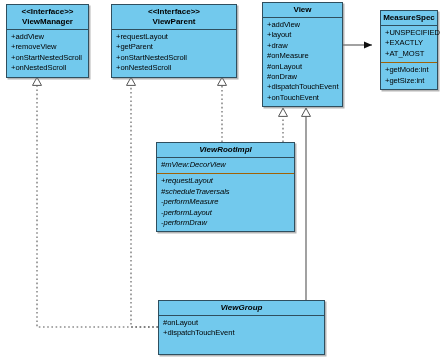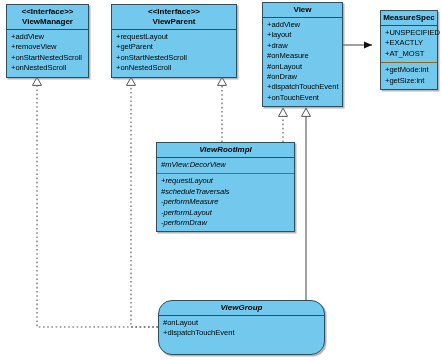--- a/index.html
+++ b/index.html
@@ -158,20 +158,20 @@
         <div class="uml-member">#mView:DecorView</div>
       </div>
       <div class="uml-compartment">
         <div class="uml-member">+requestLayout</div>
         <div class="uml-member">#scheduleTraversals</div>
         <div class="uml-member">-performMeasure</div>
         <div class="uml-member">-performLayout</div>
         <div class="uml-member">-performDraw</div>
       </div>
     </div>
-    <div class="uml-class" style="left: 158px; top: 300px; width: 167px; min-height: 55px; border-radius: 14px;">
+    <div class="uml-class" style="left: 158px; top: 300px; width: 167px; min-height: 55px;">
       <div class="uml-header abstract-name"><span>ViewGroup</span></div>
       <div class="uml-compartment">
         <div class="uml-member">#onLayout</div>
         <div class="uml-member">+dispatchTouchEvent</div>
       </div>
     </div>
   </div>
 
 </body></html>

